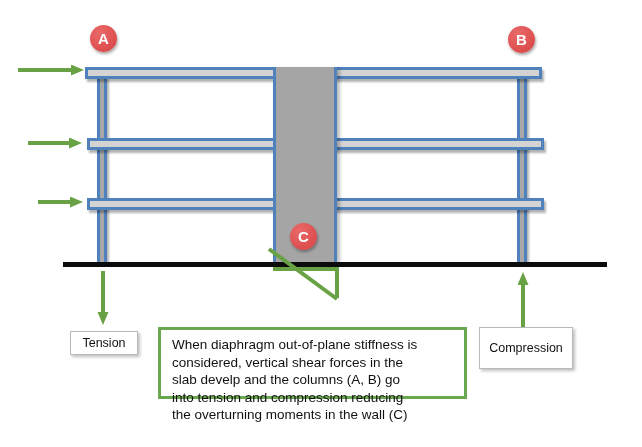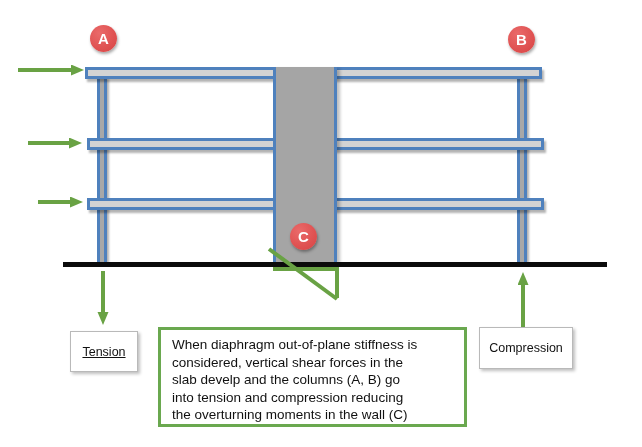--- a/index.html
+++ b/index.html
@@ -46,24 +46,24 @@
   .circle.c{left:290px;top:223px;}
   
   svg.overlay{position:absolute;left:0;top:0;z-index:5;}
   
   .tag{
     position:absolute;background:#ffffff;border:1px solid #b9b9b9;
     box-shadow:2px 2px 3px rgba(0,0,0,0.25);
     font-size:12.5px;color:#111;text-align:center;z-index:6;
     display:flex;align-items:center;justify-content:center;box-sizing:border-box;
   }
-  .tag.tension{left:70px;top:331px;width:68px;height:41px;text-decoration:underline;}
+  .tag.tension{left:70px;top:331px;width:68px;height:24px;}
   .tag.compression{left:479px;top:327px;width:94px;height:42px;}
   .note{
-    position:absolute;left:158px;top:327px;width:309px;height:100px;
+    position:absolute;left:158px;top:327px;width:309px;height:72px;
     border:3px solid #6aa84f;background:#ffffff;box-sizing:border-box;
     padding:6px 8px 6px 11px;z-index:6;
     font-size:13.5px;line-height:17.5px;color:#111;
     white-space:pre-line;
   }
 </style>
 </head>
 <body>
 
 <div class="canvas">

